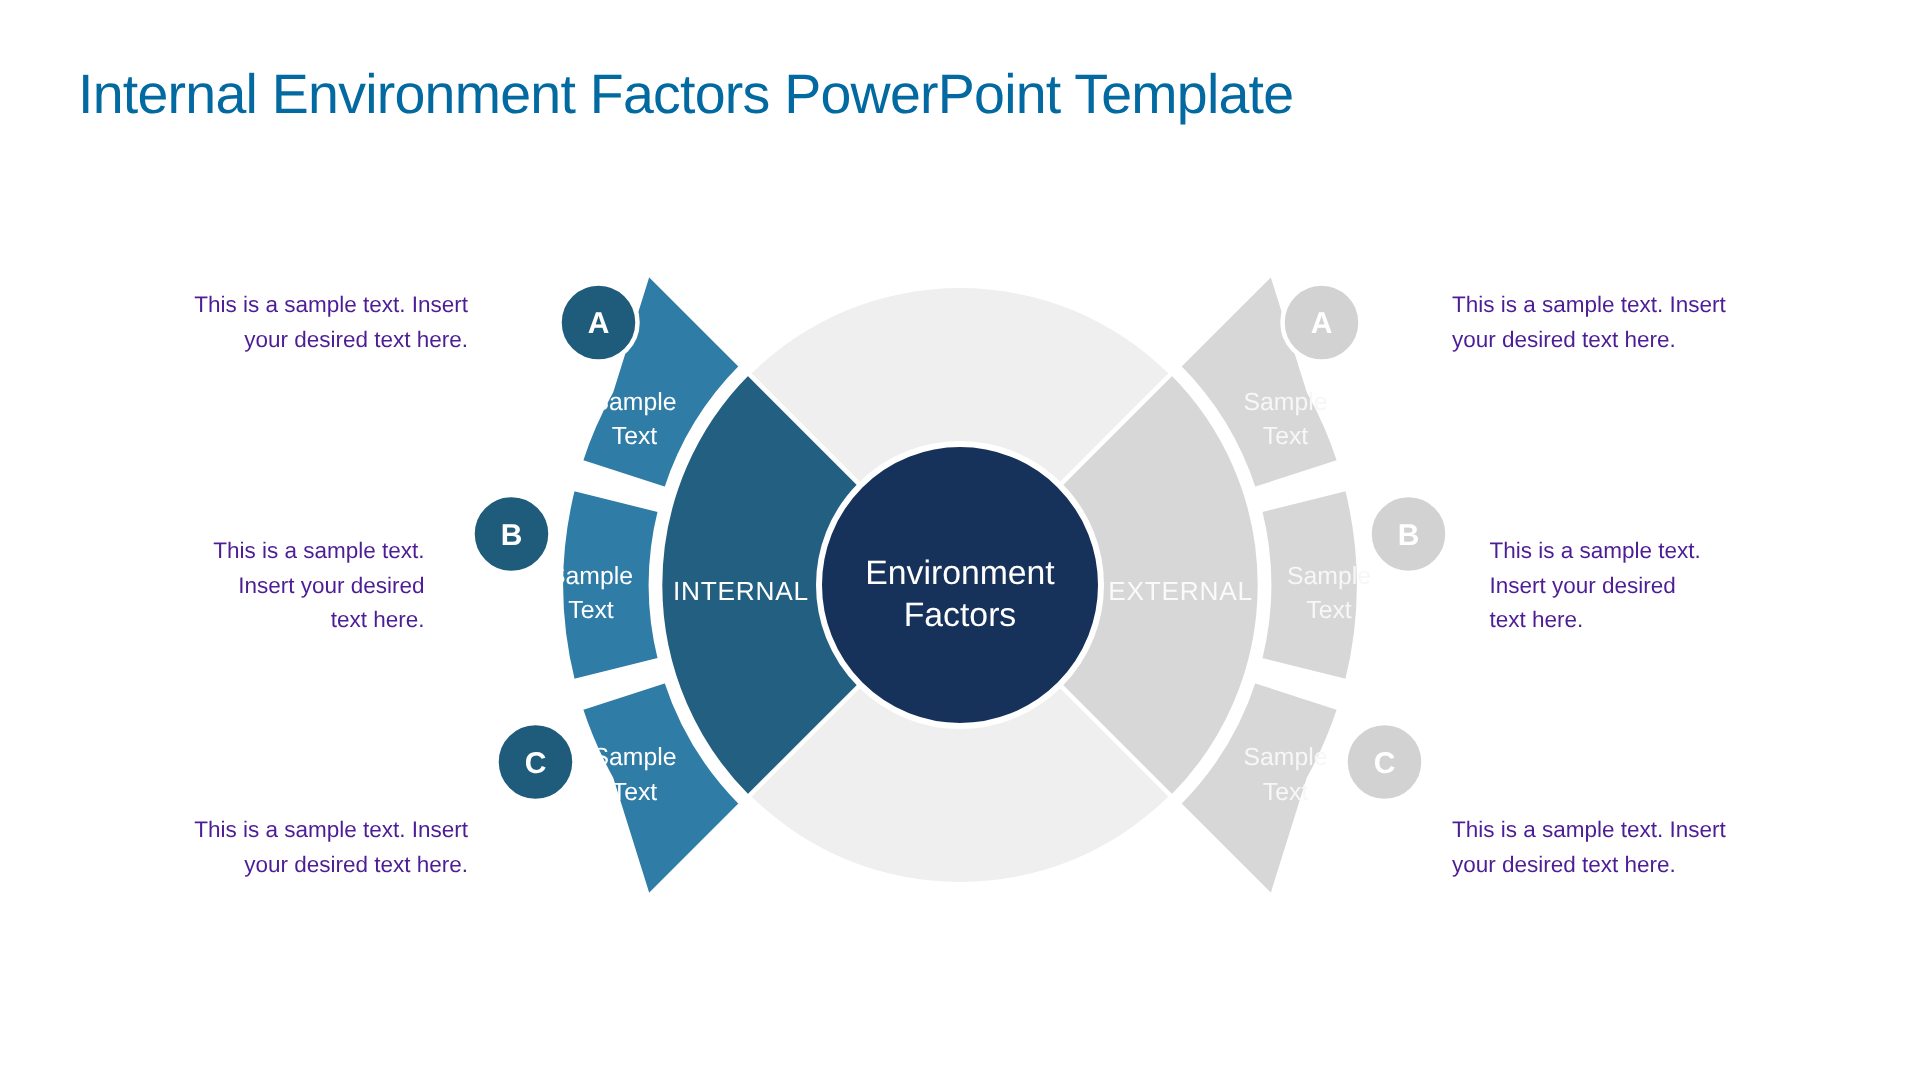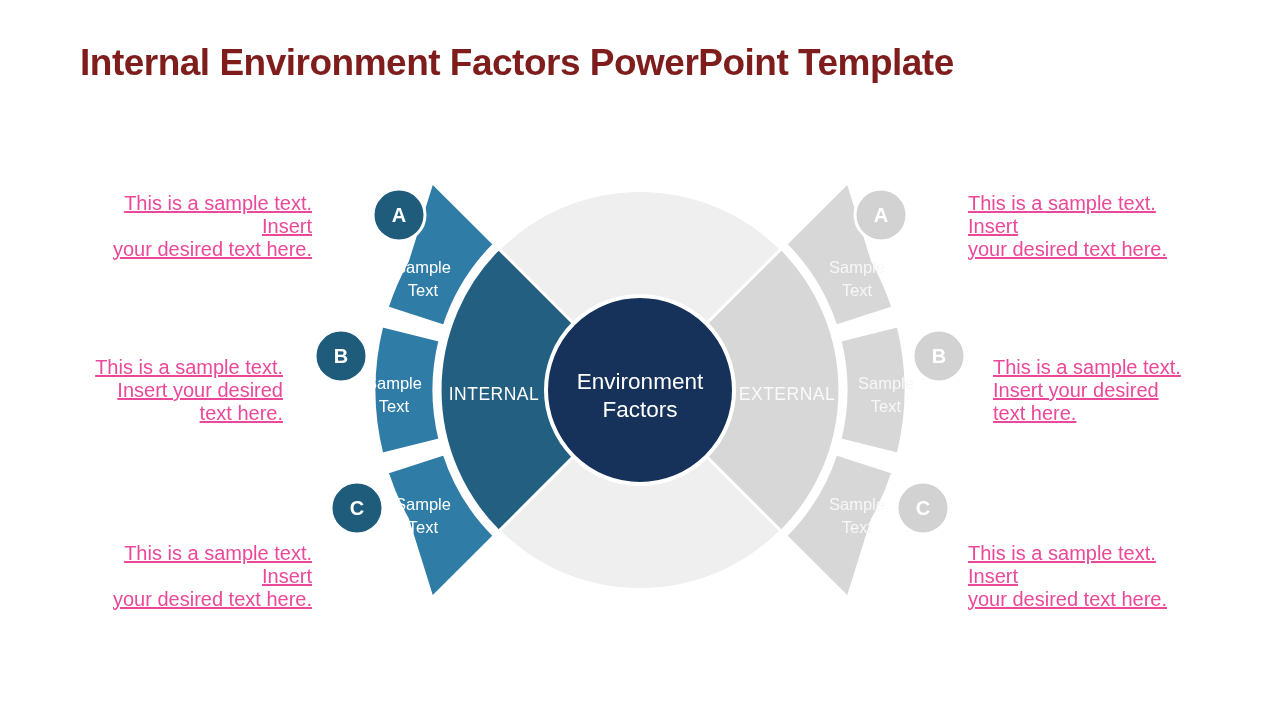--- a/index.html
+++ b/index.html
@@ -2,25 +2,25 @@
 <html><head>
 <meta charset="utf-8">
 <style>
   html,body{margin:0;padding:0;}
   body{
     width:1280px;height:720px;position:relative;overflow:hidden;
     background:#ffffff;
     font-family:"Liberation Sans", sans-serif;
   }
   .slide-title{
-    position:absolute;left:80px;top:42px;margin:0;
-    font-size:37px;font-weight:700;color:#7f1d1d;letter-spacing:-0.5px;
+    position:absolute;left:52px;top:42px;margin:0;
+    font-size:37px;font-weight:400;color:#0369a1;letter-spacing:-0.5px;
   }
   .annotation{
-    position:absolute;font-size:20px;line-height:23px;color:#ec4899;text-decoration:underline;
+    position:absolute;font-size:15px;line-height:23px;color:#4c1d95;
   }
   .annotation.right-align{text-align:right;}
   .annotation.left-align{text-align:left;}
   #ann-left-top{left:72px;top:192px;width:240px;}
   #ann-left-mid{left:95px;top:356px;width:188px;}
   #ann-left-bot{left:72px;top:542px;width:240px;}
   #ann-right-top{left:968px;top:192px;width:240px;}
   #ann-right-mid{left:993px;top:356px;width:190px;}
   #ann-right-bot{left:968px;top:542px;width:240px;}
   svg{position:absolute;left:0;top:0;}

